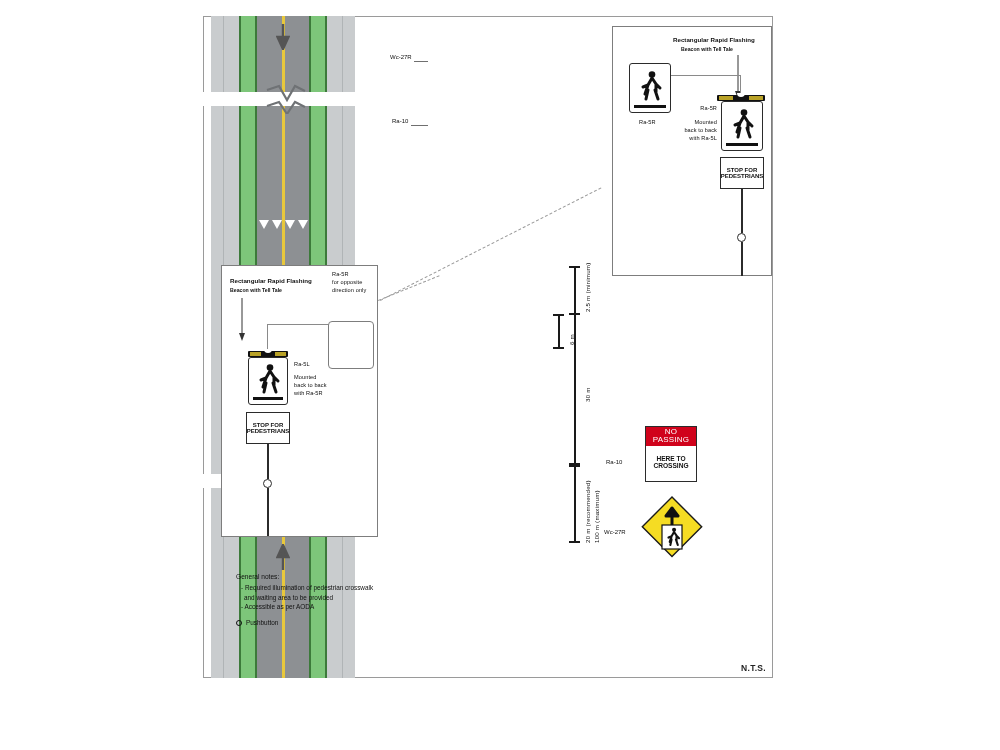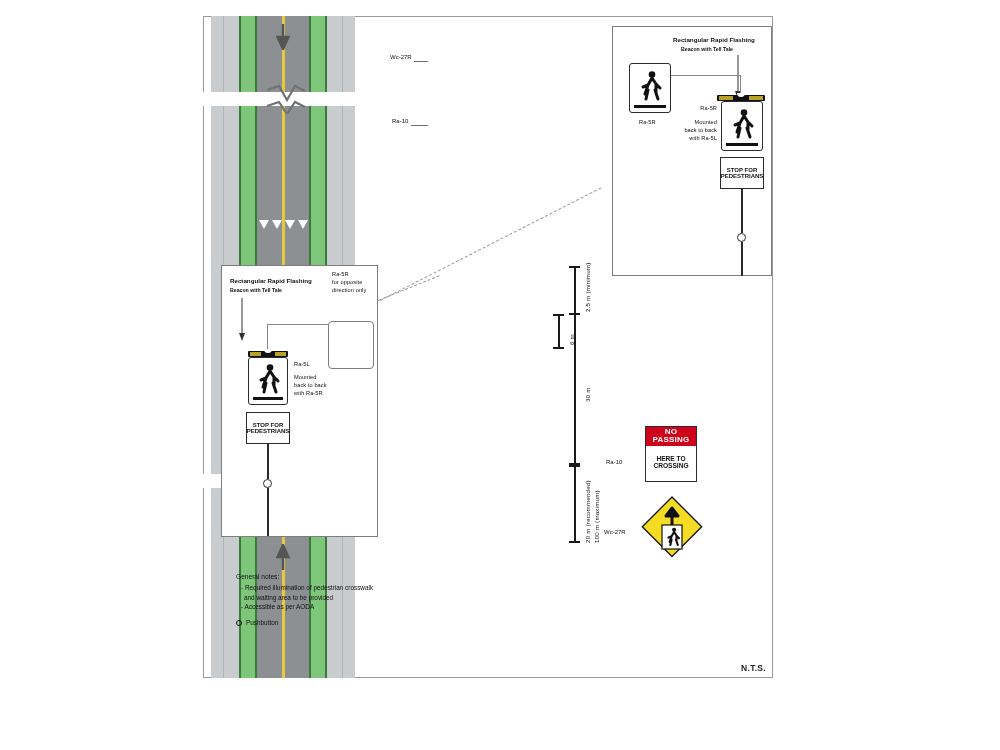--- a/index.html
+++ b/index.html
@@ -99,21 +99,21 @@
   .cl-title{position:absolute;font-size:6.2px;font-weight:bold;color:#111;line-height:1.3;}
   .cl-sub{position:absolute;font-size:5.2px;font-weight:bold;color:#111;line-height:1.3;}
   .down-arrow{position:absolute;width:8px;}
 
   
   #nopassing{
     position:absolute;background:#fff;border:1.4px solid #2b2b2b;box-sizing:border-box;
     display:flex;flex-direction:column;
   }
   #nopassing .np-top{
-    background:#d0021b;color:#fff;font-weight:bold;text-align:center;
+    background:#d0021b;color:#fff;font-weight:normal;text-align:center;
     line-height:1.0;padding:1px 0 2px;letter-spacing:.2px;
   }
   #nopassing .np-bot{
     background:#fff;color:#111;font-weight:bold;text-align:center;
     line-height:1.05;padding:1px 0 2px;flex:1;
     display:flex;flex-direction:column;justify-content:center;
   }
   #yellowdiamond{position:absolute;}
   .side-lbl{position:absolute;font-size:6px;color:#111;white-space:nowrap;}
 

